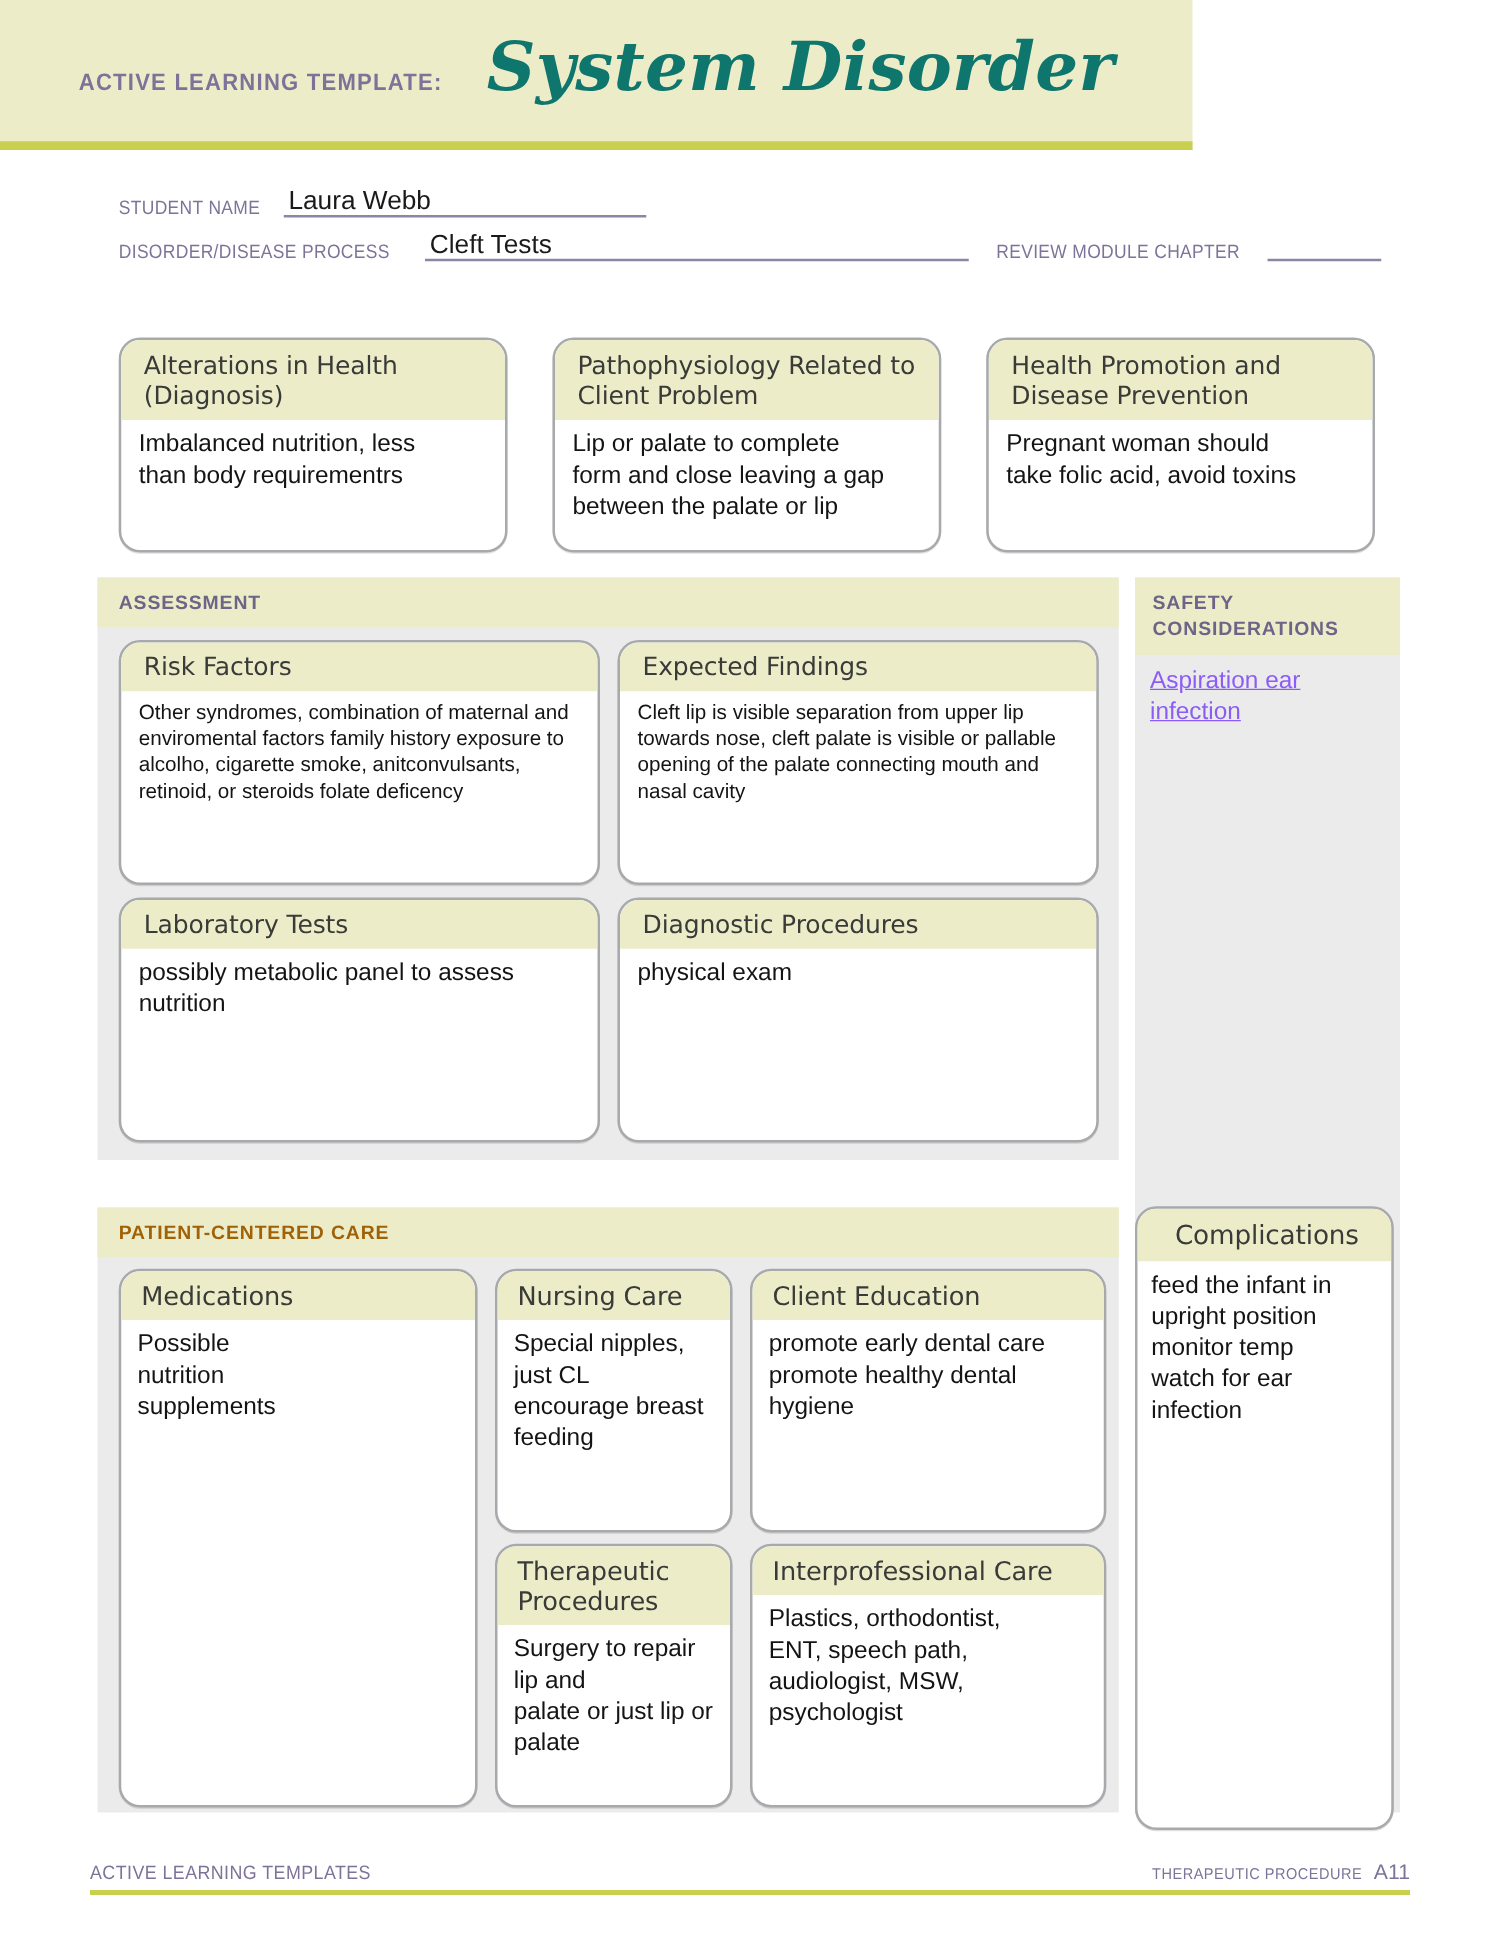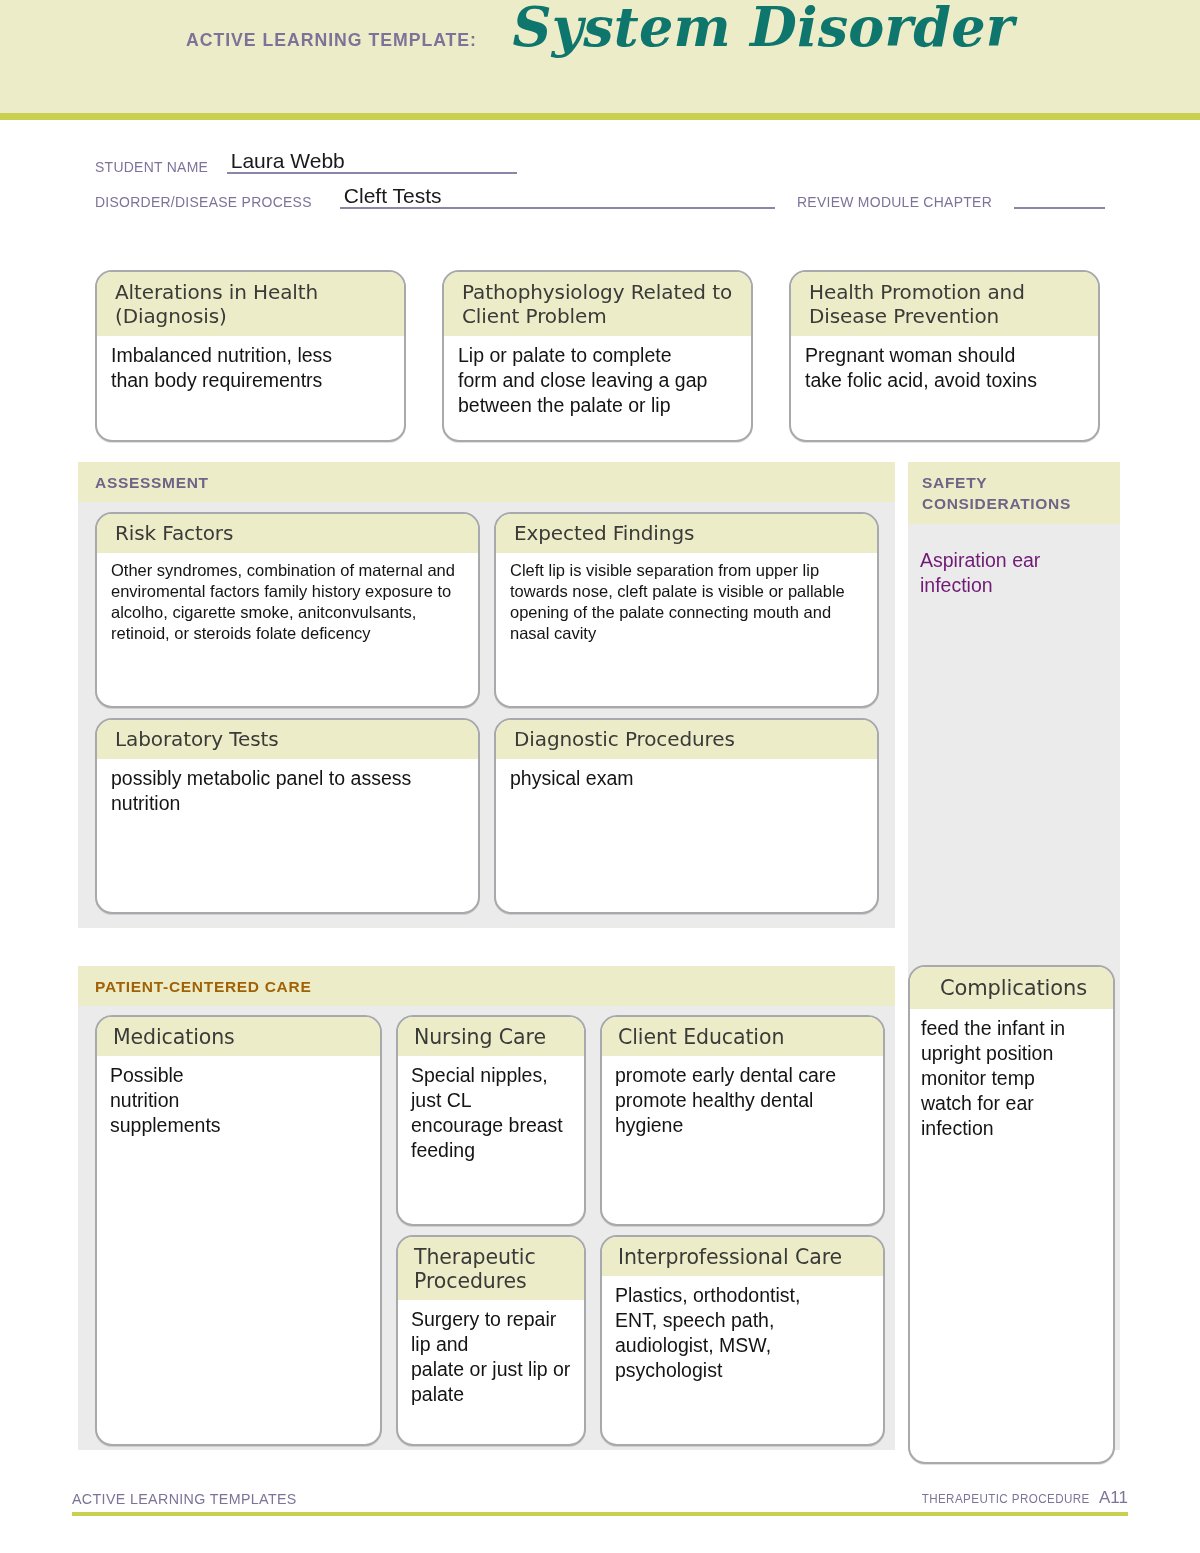--- a/index.html
+++ b/index.html
@@ -8,24 +8,24 @@
     width:1200px; height:1553px;
     background:#ffffff;
     font-family:"Liberation Sans", sans-serif;
     color:#231f20;
     position:relative;
     overflow:hidden;
   }
 
   
   .header-band{
-    position:absolute; left:0; top:0; width:1200px; height:120px;
+    position:absolute; left:0; top:0; width:954px; height:120px;
     background:#ecedc8;
     border-bottom:7px solid #c9cf4e;
-    display:flex; align-items:flex-start; justify-content:center;
+    display:flex; align-items:center; justify-content:center;
     padding-bottom:8px;
   }
   .header-inner{ display:flex; align-items:baseline; gap:14px; }
   .alt-label{
     font-family:"Liberation Sans", sans-serif;
     font-size:19px; font-weight:700; letter-spacing:.055em;
     color:#7d7399; transform:scaleX(.93); transform-origin:left bottom;
   }
   .alt-title{
     font-family:"DejaVu Serif", serif;
@@ -116,23 +116,24 @@
     width:212px; height:988px;
     background:#ebebeb;
   }
   .safety-head{
     background:#ecedc8; height:62px;
     padding:11px 0 0 14px;
     font-size:15.5px; font-weight:700; letter-spacing:.045em;
     line-height:1.35; color:#6d6488;
   }
   .safety-body{
-    padding:24px 12px 0 12px;
-    font-size:19.5px; line-height:1.28; color:#701a75;
+    padding:8px 12px 0 12px;
+    font-size:19.5px; line-height:1.28; color:#8b5cf6;
     white-space:pre-line;
+    text-decoration:underline;
   }
   .complications{
     position:absolute; left:0; top:503px;
     width:207px; height:499px;
   }
   .complications .card-head{ font-size:21px; padding:9px 10px 8px 14px; text-align:center; }
   .complications .card-body{ padding:7px 8px 8px 11px; font-size:19.5px; }
 
   
   .pcc{

